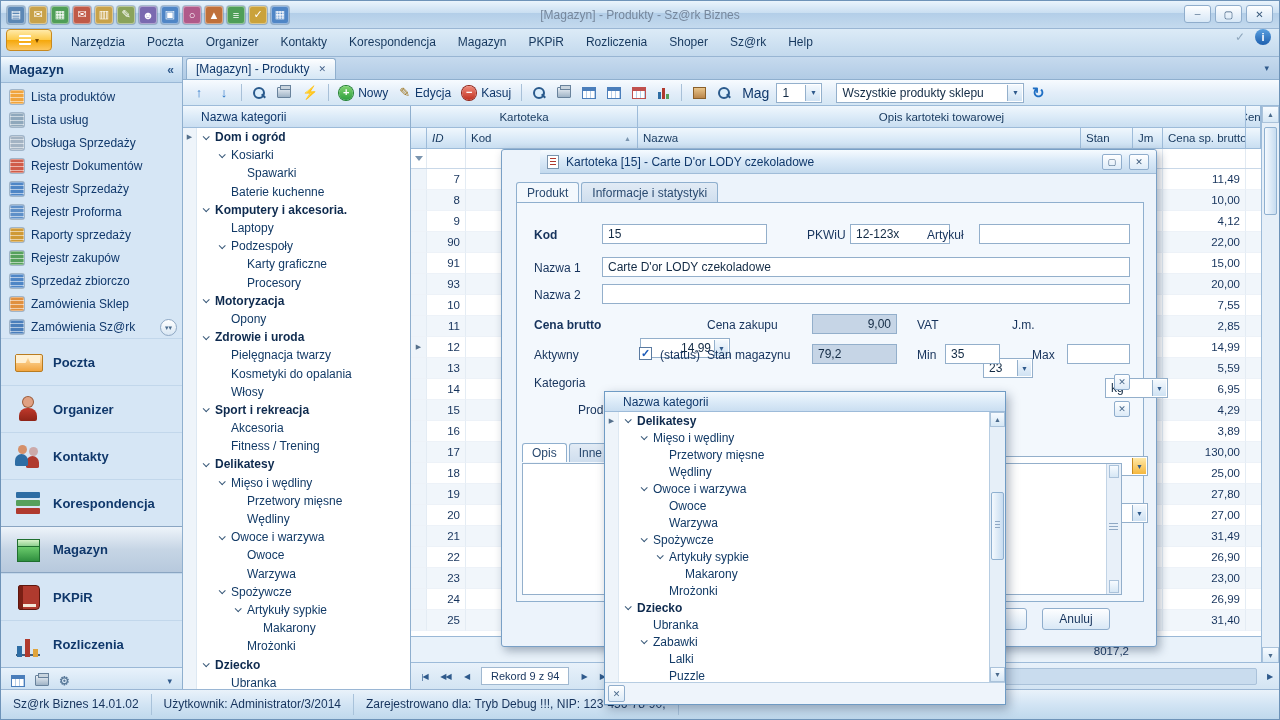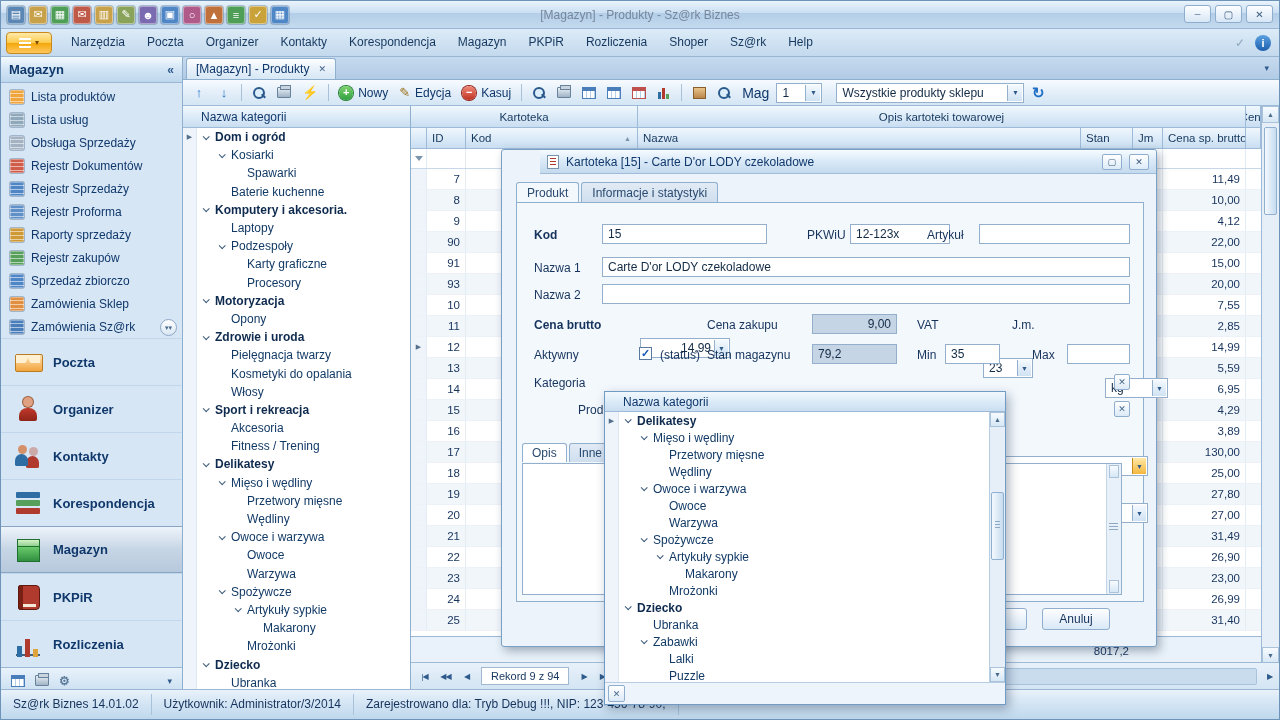--- a/index.html
+++ b/index.html
@@ -18,21 +18,21 @@
   .tb-title { position:absolute; left:0; right:0; text-align:center; color:#7d8fa3; color:#76879c; font-size:12px; }
   .win-controls { position:absolute; right:6px; top:4px; display:flex; gap:4px; z-index:2; }
   .win-btn { width:27px; height:18px; border:1px solid #8fadcc; border-radius:3px;
     background:linear-gradient(#fdfeff,#d7e7f6); font-size:10px; display:flex; align-items:center;
     justify-content:center; color:#3a5a7c; cursor:default; }
   .win-min::after{content:"─"; font-size:8px;} .win-max::after{content:"▢";} .win-close::after{content:"✕";}
 
   
   .menubar { position:absolute; left:0; top:28px; width:100%; height:28px;
     background:linear-gradient(#dcebf7,#c3d9ed); border-bottom:1px solid #98b5d3;
-    display:flex; align-items:center; }
+    display:flex; }
   .app-button { width:46px; height:22px; margin:0 8px 0 5px; border-radius:4px; border:1px solid #c8891e;
     background:linear-gradient(#ffeaa9,#fccb4d 48%,#f5a80c 52%,#fdc75f);
     display:flex; align-items:center; justify-content:center; gap:4px; }
   .app-button .glyph { width:12px; height:10px; background:
     repeating-linear-gradient(180deg,#fff 0 2px, rgba(255,255,255,0) 2px 4px); border-radius:1px; }
   .app-button::after { content:"▾"; font-size:8px; color:#7a4a00; }
   .menu-tab { padding:0 11px; height:28px; line-height:27px; font-size:12px; color:#16385e; cursor:default; }
   .menu-right { position:absolute; right:8px; display:flex; gap:10px; align-items:center; }
   .check-icon { color:#8fa7bd; font-size:12px; }
   .info-icon { width:16px; height:16px; border-radius:50%; background:linear-gradient(#5aa0e0,#1d5fae);
@@ -167,21 +167,21 @@
 
   
   .grid { position:absolute; left:410px; top:105px; right:18px; height:558px; background:#fff; overflow:hidden; }
   .band-row { height:22px; display:flex; }
   .hcell { background:linear-gradient(#f0f7fd,#dcebf8 50%,#c9def1); border-right:1px solid #9dbbd9;
     border-bottom:1px solid #9dbbd9; display:flex; align-items:center; justify-content:center;
     font-size:11.5px; color:#16385e; overflow:hidden; white-space:nowrap; }
   .b-kart { width:227px; } .b-opis { width:608px; } .b-ceny { flex:1; }
   .colhead-row { height:21px; display:flex; }
   .hcell.left { justify-content:flex-start; padding-left:5px; }
-  .h-ind { width:16px; } .h-id { width:39px; } .h-kod { width:172px; position:relative; }
+  .h-ind { width:16px; } .h-id { width:39px;font-style:italic; } .h-kod { width:172px; position:relative; }
   .h-kod::after { content:"▲"; position:absolute; right:6px; font-size:7px; color:#7a94ae; }
   .h-nazwa { width:443px; } .h-stan { width:52px; } .h-jm { width:30px; } .h-cena { width:83px; } .h-rest { flex:1; }
   .filter-row { height:20px; display:flex; border-bottom:1px solid #c9d8e8; background:#fff; }
   .fcell { border-right:1px solid #e2eaf2; height:100%; display:flex; align-items:center; }
   .funnel { width:0; height:0; border-left:4px solid transparent; border-right:4px solid transparent;
     border-top:5px solid #7a94ae; margin-left:4px; }
   .grid-rows { }
   .grid-row { height:21px; display:flex; font-size:11.5px; color:#16335c; }
   .grid-row.alt { background:#f1f6fb; }
   .cell { border-right:1px solid #e4ecf4; border-bottom:1px solid #edf2f8; display:flex; align-items:center;

